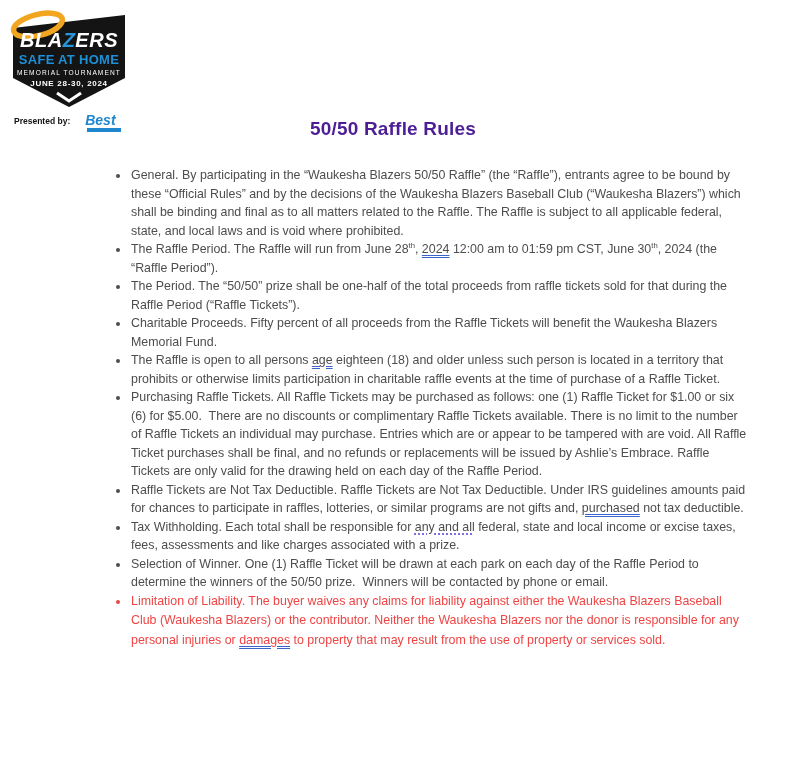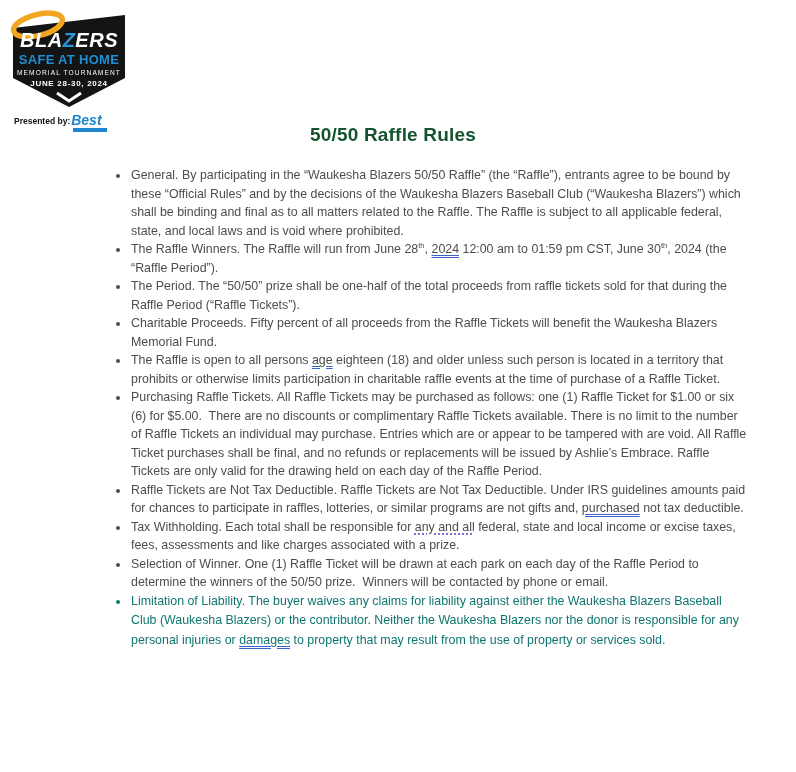--- a/index.html
+++ b/index.html
@@ -51,21 +51,21 @@
     font-weight: 700;
     font-size: 8px;
     fill: #ffffff;
     letter-spacing: 0.7px;
   }
   .presented-row {
     margin-top: 4px;
     margin-left: 6px;
     display: flex;
     align-items: flex-start;
-    gap: 1px;
+    gap: 15px;
   }
   .presented-label {
     font-size: 8.5px;
     font-weight: 700;
     color: #111111;
     line-height: 14px;
     white-space: nowrap;
   }
   .sponsor-wrap {
     display: inline-flex;
@@ -83,48 +83,48 @@
     width: 34px;
     height: 4px;
     background: #1e86cf;
     margin-top: 1px;
     margin-left: 2px;
   }
 
   
   .page-title {
     position: absolute;
-    top: 124px;
+    top: 118px;
     left: 0;
     width: 786px;
     text-align: center;
     font-size: 19px;
     font-weight: 700;
-    color: #14532d;
+    color: #4c1d95;
     letter-spacing: 0.2px;
   }
 
   
   .content {
     position: absolute;
     top: 166px;
     left: 108px;
     width: 640px;
   }
   ul.rules {
     margin: 0;
     padding-left: 22px;
     list-style: disc;
     color: #4d4d4d;
     font-size: 12.4px;
     line-height: 18.5px;
   }
   ul.rules li { margin: 0; padding-left: 1px; }
   li.gap-before { margin-top: 13px; }
-  li.text-black { color: #0f766e; }
+  li.text-black { color: #ef4444; }
   li.loose { line-height: 19.6px; }
   .b { font-weight: 400; }
   sup { font-size: 0.62em; line-height: 0; }
   .u-double {
     text-decoration: underline;
     text-decoration-style: double;
     text-decoration-color: #3c63cc;
     text-decoration-thickness: 1px;
     text-underline-offset: 2px;
   }
@@ -157,21 +157,21 @@
       <span class="sponsor-bar"></span>
     </span>
   </div>
 </div>
 
 <div class="page-title">50/50 Raffle Rules</div>
 
 <div class="content">
   <ul class="rules">
       <li><span class="b">General</span><span>. By participating in the “Waukesha Blazers 50/50 Raffle” (the “Raffle”), entrants agree to be bound by these “Official Rules” and by the decisions of the Waukesha Blazers Baseball Club (“Waukesha Blazers”) which shall be binding and final as to all matters related to the Raffle. The Raffle is subject to all applicable federal, state, and local laws and is void where prohibited.</span></li>
-      <li><span class="b">The Raffle Winners</span><span>. The Raffle will run from June 28</span><sup>th</sup><span>, </span><span class="u-double">2024</span><span> 12:00 am to 01:59 pm CST, June 30</span><sup>th</sup><span>, 2024 (the “Raffle Period”).</span></li>
+      <li><span class="b">The Raffle Period</span><span>. The Raffle will run from June 28</span><sup>th</sup><span>, </span><span class="u-double">2024</span><span> 12:00 am to 01:59 pm CST, June 30</span><sup>th</sup><span>, 2024 (the “Raffle Period”).</span></li>
       <li><span class="b">The Period</span><span>. The “50/50” prize shall be one-half of the total proceeds from raffle tickets sold for that during the Raffle Period (“Raffle Tickets”).</span></li>
       <li><span class="b">Charitable Proceeds.</span><span> Fifty percent of all proceeds from the Raffle Tickets will benefit the Waukesha Blazers Memorial Fund.</span></li>
       <li><span>The Raffle is open to all persons </span><span class="u-double">age</span><span> eighteen (18) and older unless such person is located in a territory that prohibits or otherwise limits participation in charitable raffle events at the time of purchase of a Raffle Ticket.</span></li>
       <li><span class="b">Purchasing Raffle Tickets.</span><span> All Raffle Tickets may be purchased as follows: one (1) Raffle Ticket for $1.00 or six (6) for $5.00.&nbsp; There are no discounts or complimentary Raffle Tickets available. There is no limit to the number of Raffle Tickets an individual may purchase. Entries which are or appear to be tampered with are void. All Raffle Ticket purchases shall be final, and no refunds or replacements will be issued by Ashlie’s Embrace. Raffle Tickets are only valid for the drawing held on each day of the Raffle Period.</span></li>
       <li><span class="b">Raffle Tickets are Not Tax Deductible.</span><span> Raffle Tickets are Not Tax Deductible. Under IRS guidelines amounts paid for chances to participate in raffles, lotteries, or similar programs are not gifts and, </span><span class="u-double">purchased</span><span> not tax deductible.</span></li>
       <li><span class="b">Tax Withholding.</span><span> Each total shall be responsible for </span><span class="u-dotted">any and all</span><span> federal, state and local income or excise taxes, fees, assessments and like charges associated with a prize.</span></li>
       <li class="gap-before"><span class="b">Selection of Winner.</span><span> One (1) Raffle Ticket will be drawn at each park on each day of the Raffle Period to determine the winners of the 50/50 prize.&nbsp; Winners will be contacted by phone or email.</span></li>
       <li class="text-black loose"><span class="b">Limitation of Liability.</span><span> The buyer waives any claims for liability against either the Waukesha Blazers Baseball Club (Waukesha Blazers) or the contributor. Neither the Waukesha Blazers nor the donor is responsible for any personal injuries or </span><span class="u-double">damages</span><span> to property that may result from the use of property or services sold.</span></li>
     </ul>
 </div>

